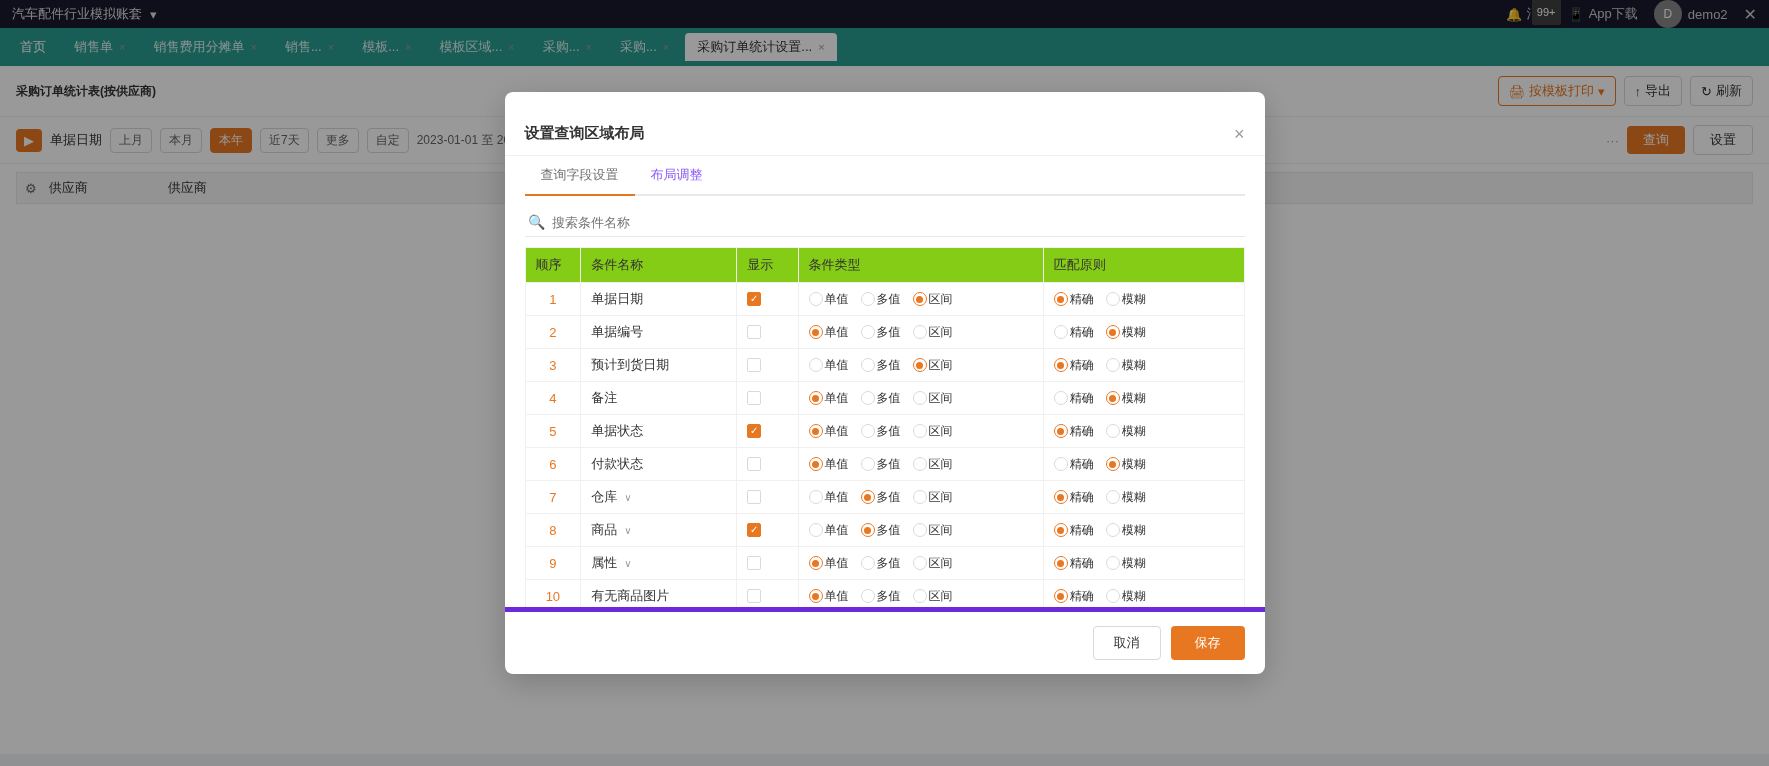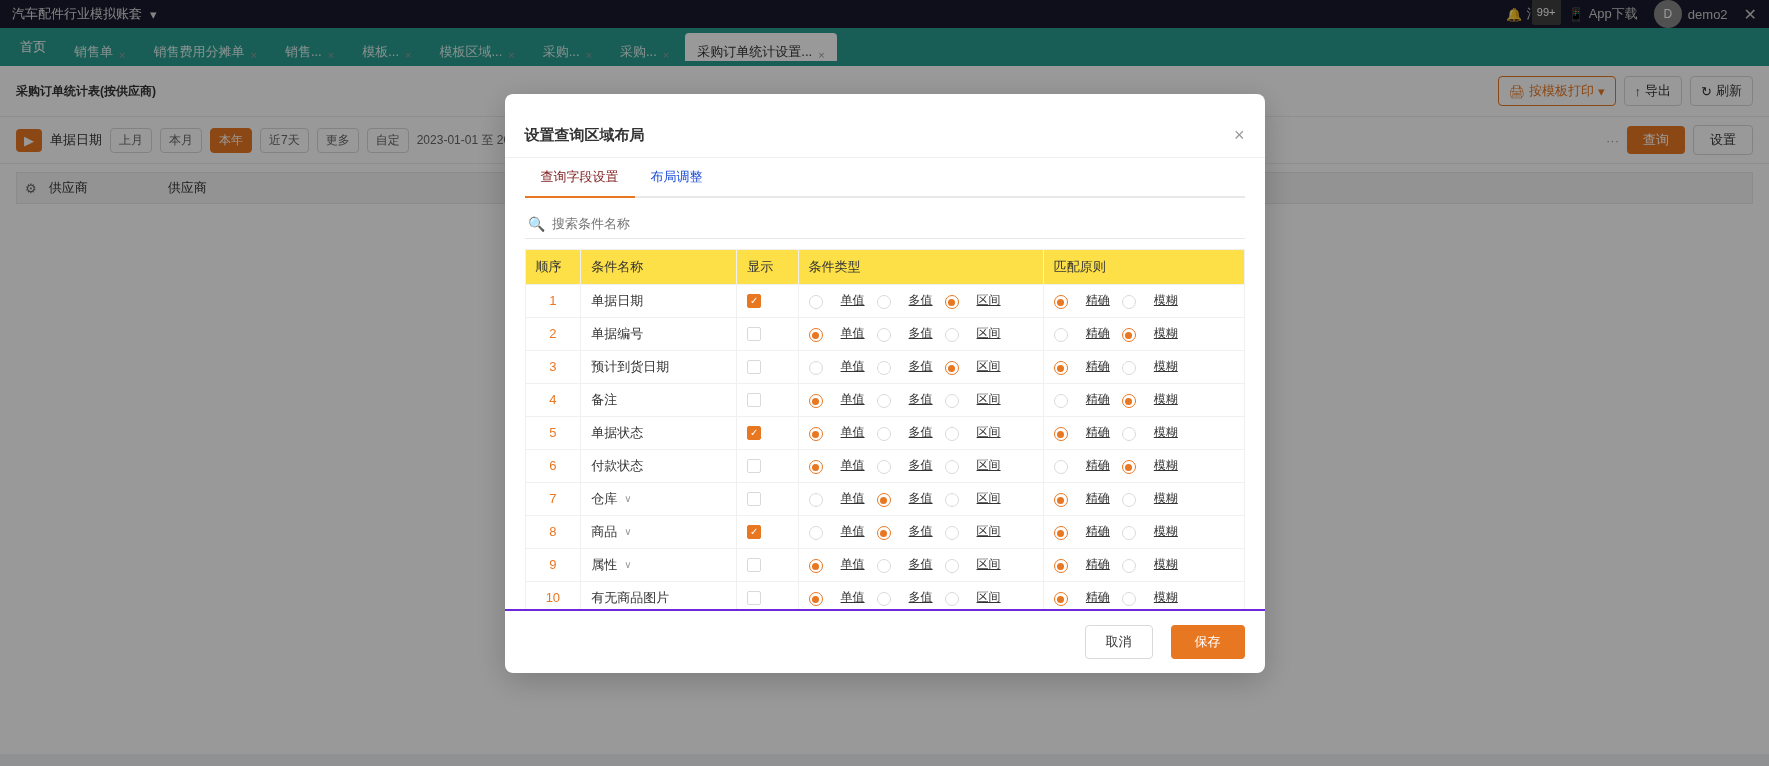--- a/index.html
+++ b/index.html
@@ -31,21 +31,21 @@
       display: flex;
       align-items: center;
       padding: 0 8px;
       gap: 4px;
     }
     .tab-item {
       height: 28px;
       padding: 0 12px;
       border-radius: 4px 4px 0 0;
       display: flex;
-      align-items: flex-end;
+      align-items: center;
       gap: 6px;
       cursor: pointer;
       font-size: 13px;
       color: rgba(255,255,255,0.85);
       background: transparent;
     }
     .tab-item.active {
       background: #fff;
       color: #333;
     }
@@ -136,63 +136,63 @@
       justify-content: space-between;
       padding: 32px 20px 12px;
       border-bottom: 1px solid #f0f0f0;
     }
     .dialog-title { font-size: 15px; font-weight: 600; color: #333; }
     .dialog-close { cursor: pointer; color: #999; font-size: 18px; line-height: 1; }
     .dialog-body { flex: 1; padding: 0 20px; overflow: hidden; display: flex; flex-direction: column; }
     .dialog-footer {
       display: flex;
       justify-content: flex-end;
-      gap: 18px;
+      gap: 10px;
       padding: 14px 20px;
-      border-top: 2px solid #6d28d9;
+      border-top: 5px solid #6d28d9;
     }
     .btn-cancel { padding: 7px 20px; border: 1px solid #d9d9d9; border-radius: 4px; cursor: pointer; font-size: 13px; background: #fff; color: #333; }
     .btn-save { padding: 7px 24px; border: none; border-radius: 4px; cursor: pointer; font-size: 13px; background: #e87722; color: #fff; }
 
     
     .dialog-tabs {
       display: flex;
       gap: 0;
       border-bottom: 2px solid #e8e8e8;
       margin-bottom: 12px;
     }
     .dialog-tab {
       padding: 10px 16px;
       cursor: pointer;
       font-size: 13px;
-      color: #1d4ed8;
+      color: #8b5cf6;
       border-bottom: 2px solid transparent;
       margin-bottom: -2px;
     }
-    .dialog-tab.active { color: #7f1d1d; border-bottom-color: #e87722; font-weight: 500; }
+    .dialog-tab.active { color: #737373; border-bottom-color: #e87722; font-weight: 500; }
 
     
     .search-box {
       display: flex;
       align-items: center;
       gap: 6px;
       border-bottom: 1px solid #e8e8e8;
       padding: 6px 4px;
       margin-bottom: 10px;
     }
     .search-icon { color: #999; font-size: 14px; }
     .search-input {
       border: none; outline: none; font-size: 13px; color: #333;
       width: 200px; background: transparent;
     }
 
     
     .config-table { width: 100%; border-collapse: collapse; }
     .config-table th {
-      background: #fde047;
+      background: #84cc16;
       border: 1px solid #f0f0f0;
       padding: 8px 10px;
       font-size: 13px;
       font-weight: 500;
       color: #333;
       text-align: left;
     }
     .config-table td {
       border: 1px solid #f0f0f0;
       padding: 7px 10px;
@@ -202,21 +202,21 @@
     }
     .col-order { width: 50px; text-align: center; }
     .col-name { width: 140px; }
     .col-show { width: 55px; text-align: center; }
     .col-type { width: 220px; }
     .col-match { width: 180px; }
     td.order-cell { text-align: center; color: #e87722; font-weight: 500; }
 
     
     .radio-group { display: flex; align-items: center; gap: 12px; }
-    .radio-item { display: flex; align-items: flex-end; gap: 18px; cursor: pointer; text-decoration: underline; }
+    .radio-item { display: flex; align-items: center; gap: 2px; cursor: pointer; }
     .radio-circle {
       width: 14px; height: 14px; border-radius: 50%;
       border: 1.5px solid #d9d9d9;
       display: flex; align-items: center; justify-content: center;
       flex-shrink: 0;
     }
     .radio-circle.checked { border-color: #e87722; }
     .radio-circle.checked::after {
       content: ''; width: 7px; height: 7px; border-radius: 50%;
       background: #e87722; display: block;

